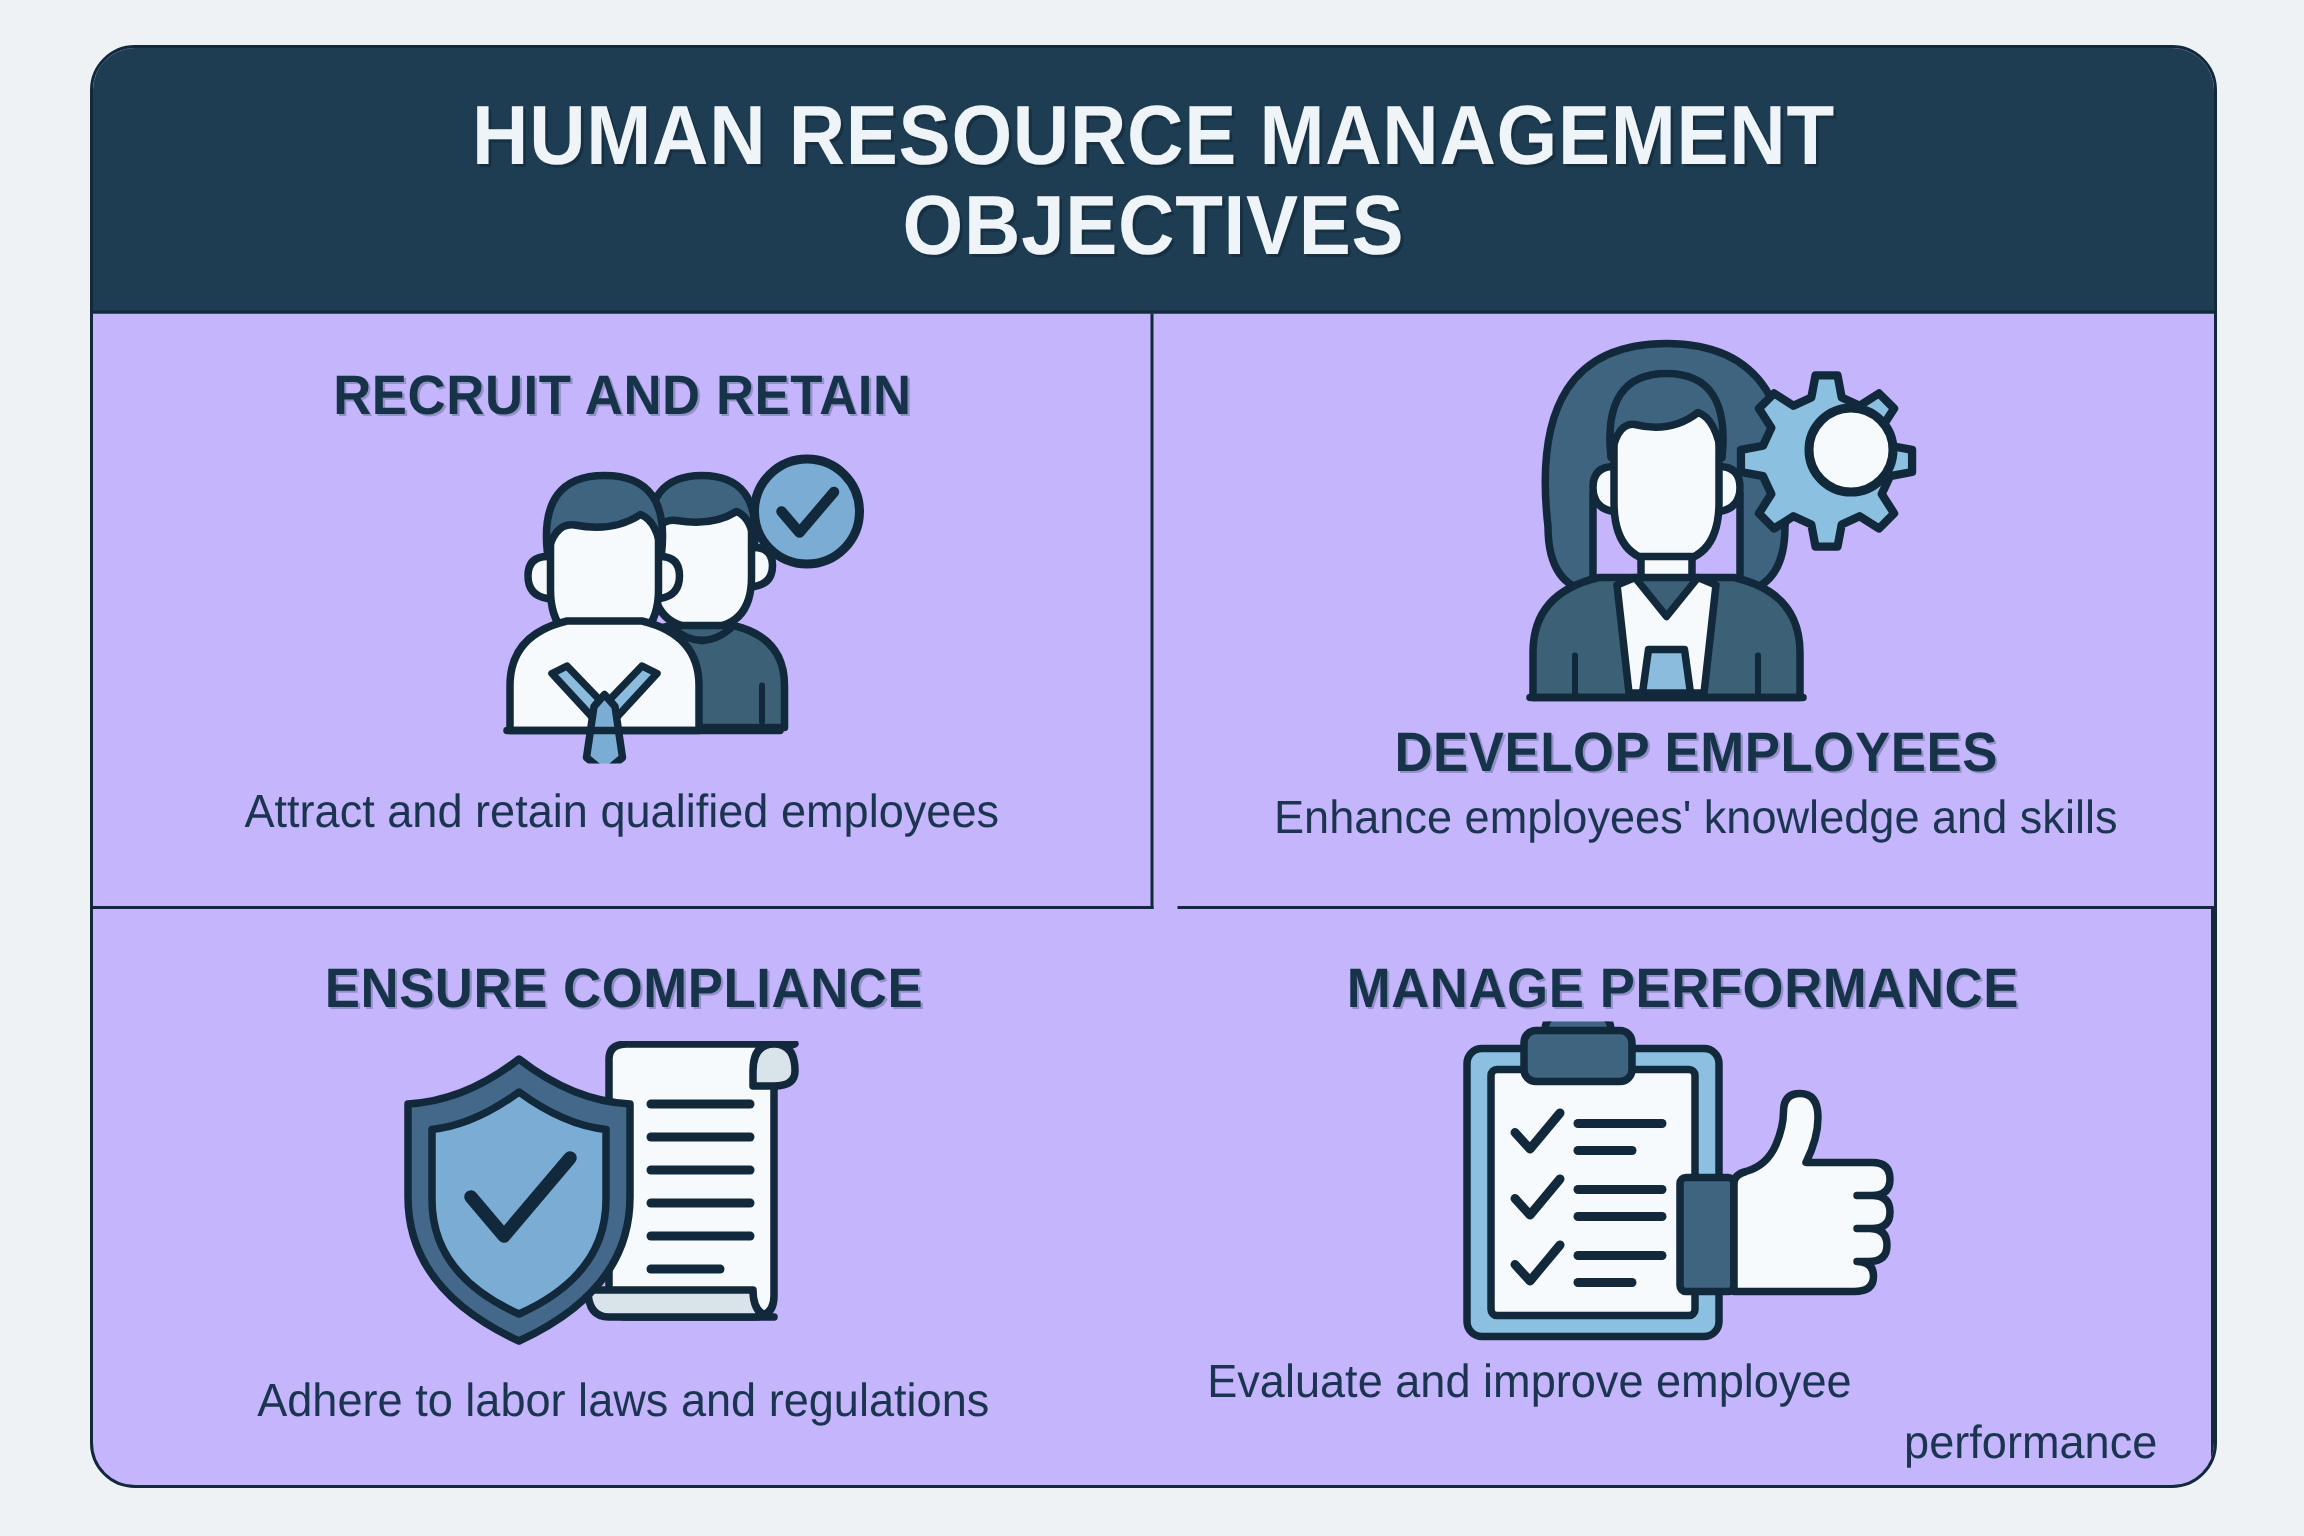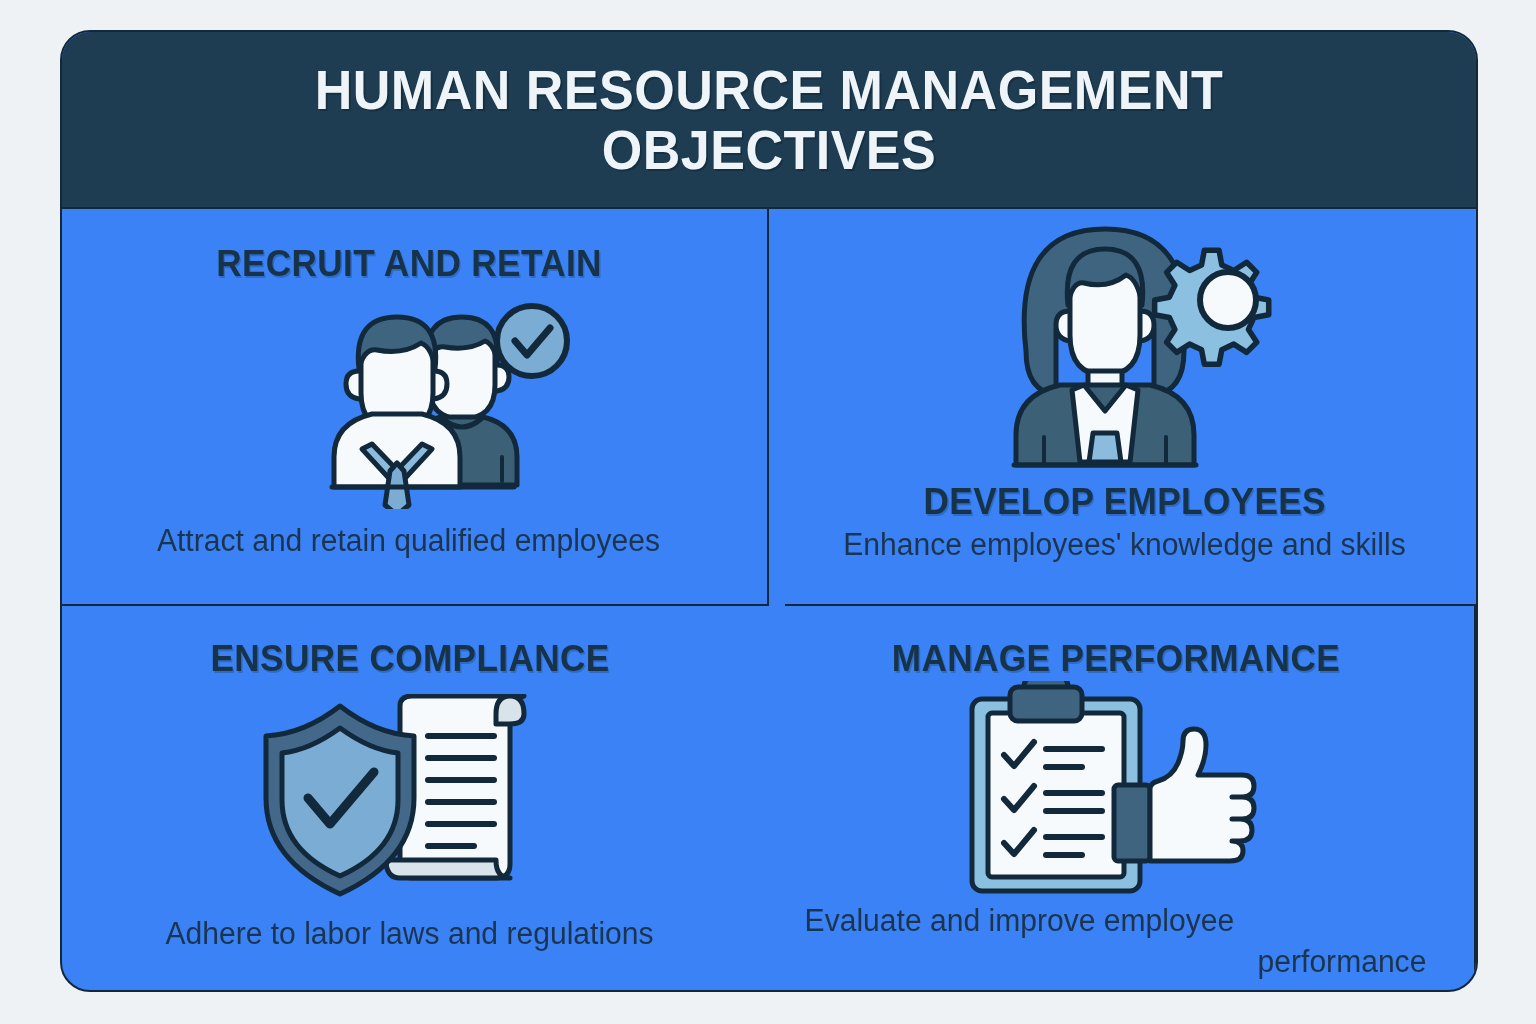--- a/index.html
+++ b/index.html
@@ -15,21 +15,21 @@
   }
 
   #infographic {
     position: absolute;
     left: 60px;
     top: 30px;
     width: 1418px;
     height: 962px;
     border: 2px solid #12293c;
     border-radius: 30px;
-    background: #3b82f6;
+    background: #c4b5fd;
     box-sizing: border-box;
     overflow: hidden;
     display: flex;
     flex-direction: column;
   }
 
   
   #header-band {
     background: #1e3d52;
     height: 175px;
@@ -59,21 +59,21 @@
     display: grid;
     grid-template-columns: 1fr 1fr;
     grid-template-rows: 1fr 1fr;
   }
   .cell {
     position: relative;
     display: flex;
     flex-direction: column;
     align-items: center;
     box-sizing: border-box;
-    padding: 10px 38px 8px 26px;
+    padding: 10px 26px 8px 26px;
     overflow: hidden;
   }
   .cell.border-right { border-right: 2px solid #12293c; }
   .cell.border-bottom { border-bottom: 2px solid #12293c; }
 
   .cell-title {
     color: #17334a;
     font-family: "Liberation Sans Narrow", "Liberation Sans", sans-serif;
     font-weight: bold;
     font-size: 37px;

